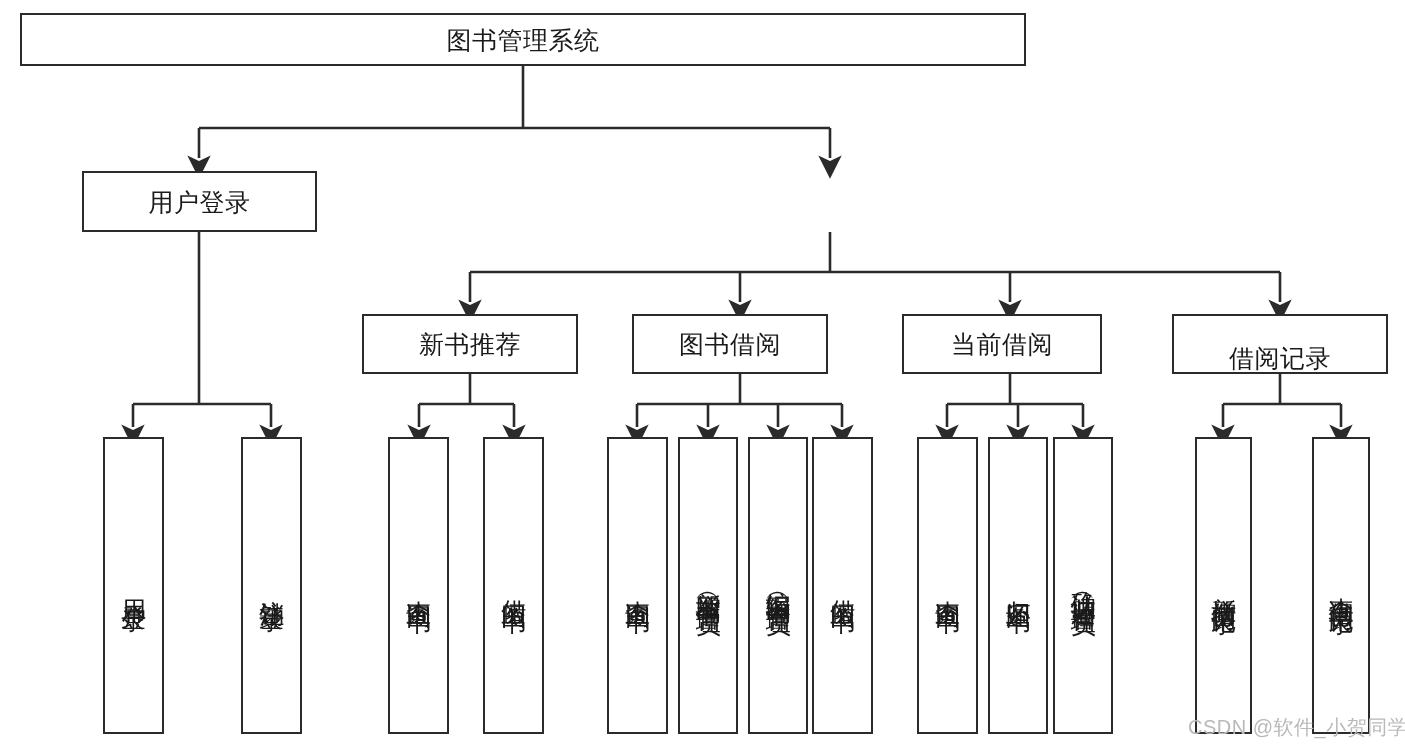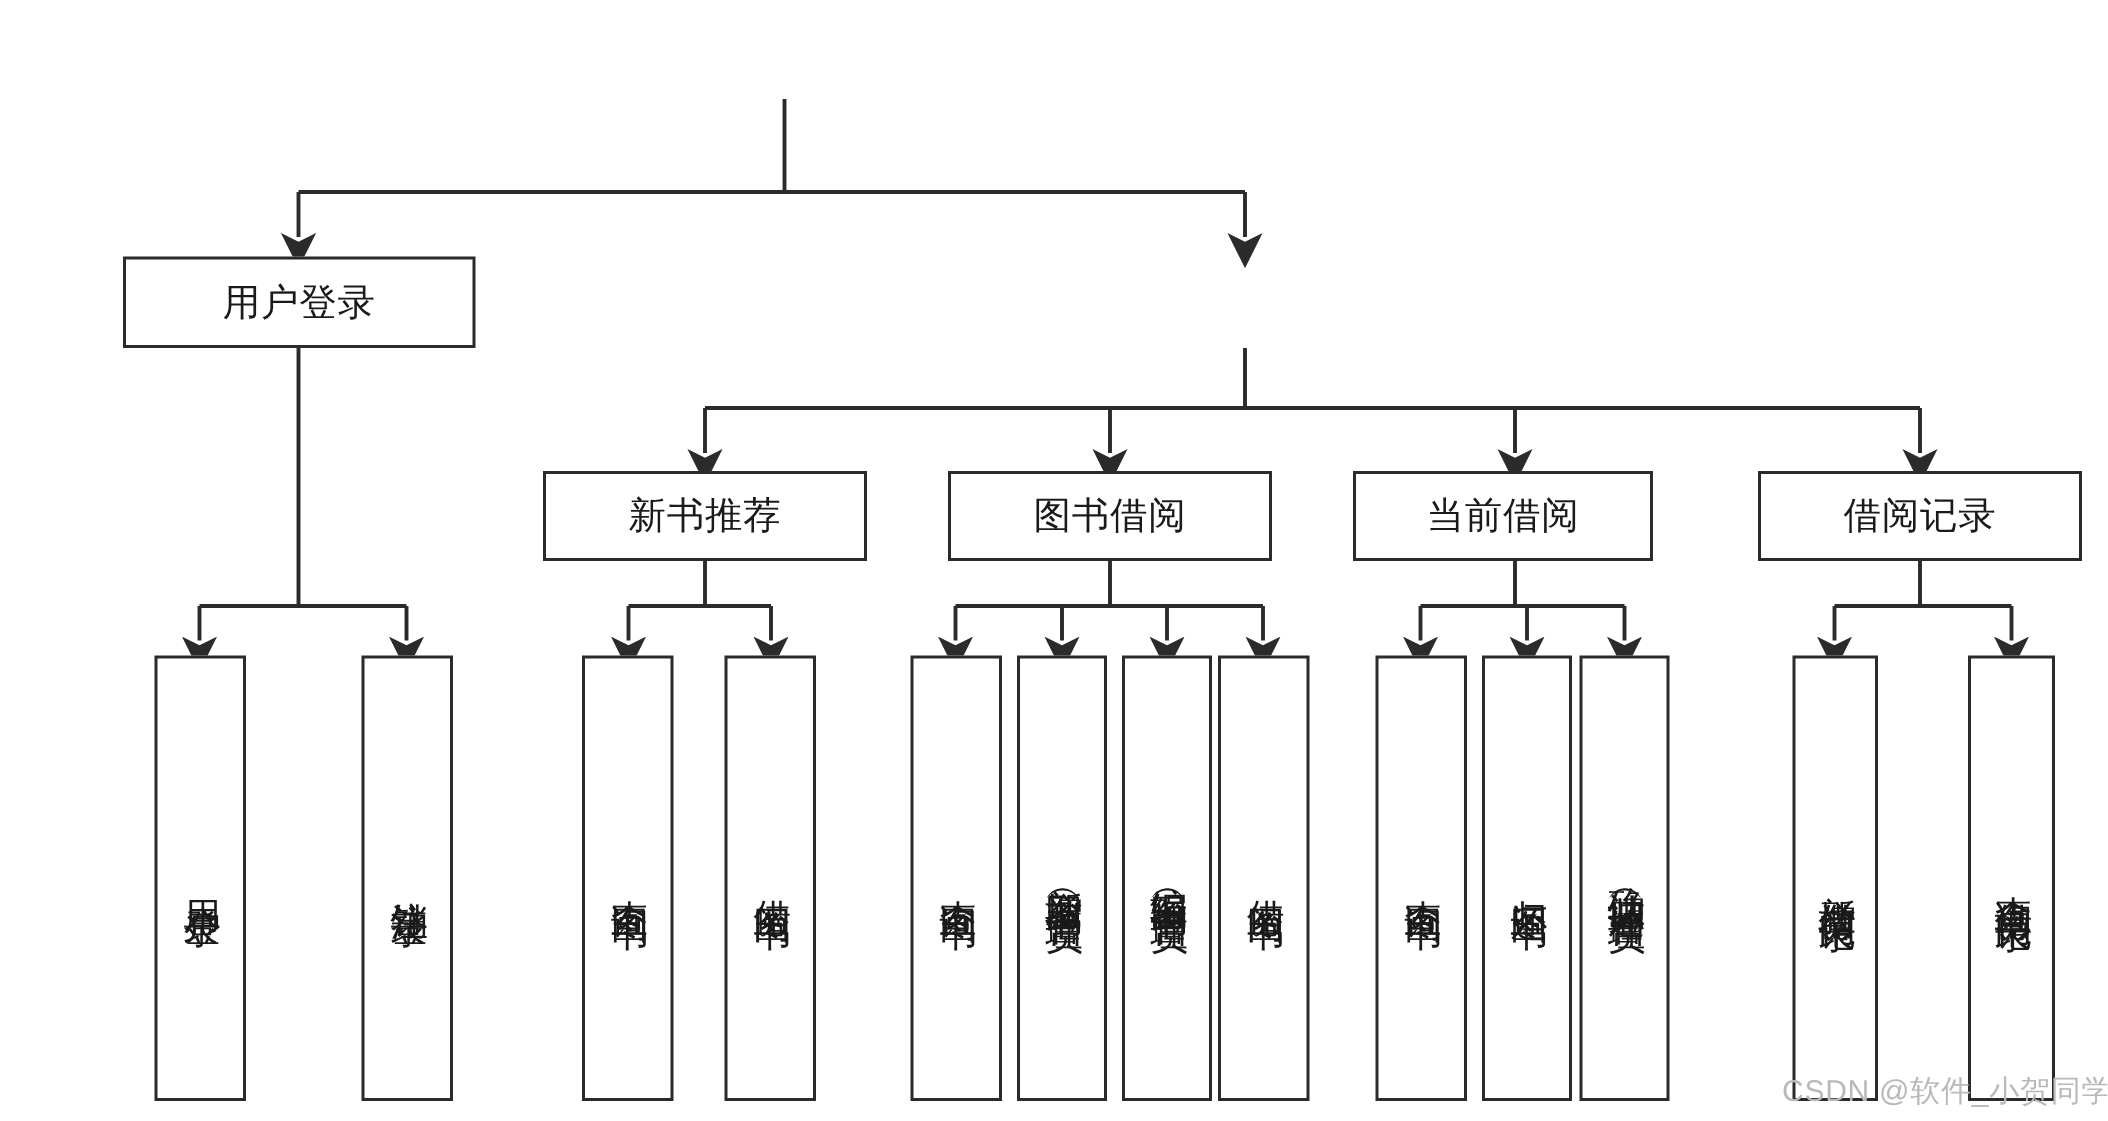--- a/index.html
+++ b/index.html
@@ -116,35 +116,38 @@
       <path d="M1018,404 L1018,427" marker-end="url(#arrow)"></path>
       <path d="M1083,404 L1083,427" marker-end="url(#arrow)"></path>
 
       <path d="M1280,374 L1280,404"></path>
       <path d="M1223,404 L1341,404"></path>
       <path d="M1223,404 L1223,427" marker-end="url(#arrow)"></path>
       <path d="M1341,404 L1341,427" marker-end="url(#arrow)"></path>
     </g>
   </svg>
 
+  <div class="node h" style="left:20px; top:13px; width:1006px; height:53px;">
+    <span class="label">图书管理系统</span>
+  </div>
 
   <div class="node h" style="left:82px; top:171px; width:235px; height:61px;">
     <span class="label">用户登录</span>
   </div>
 
   <div class="node h" style="left:362px; top:314px; width:216px; height:60px;">
     <span class="label">新书推荐</span>
   </div>
-  <div class="node h" style="left:632px; top:314px; width:216px; height:60px;">
+  <div class="node h" style="left:632px; top:314px; width:196px; height:60px;">
     <span class="label">图书借阅</span>
   </div>
   <div class="node h" style="left:902px; top:314px; width:200px; height:60px;">
     <span class="label">当前借阅</span>
   </div>
-  <div class="node h" style="left:1172px; top:314px; width:216px; height:60px;">
+  <div class="node h" style="left:1172px; top:314px; width:216px; height:60px;align-items:flex-end;">
     <span class="label">借阅记录</span>
   </div>
 
   <div class="node v" style="left:103px; top:437px; width:61px; height:297px;">
     <span class="label">用户登录</span>
   </div>
   <div class="node v" style="left:241px; top:437px; width:61px; height:297px;">
     <span class="label">注销登录</span>
   </div>
 

